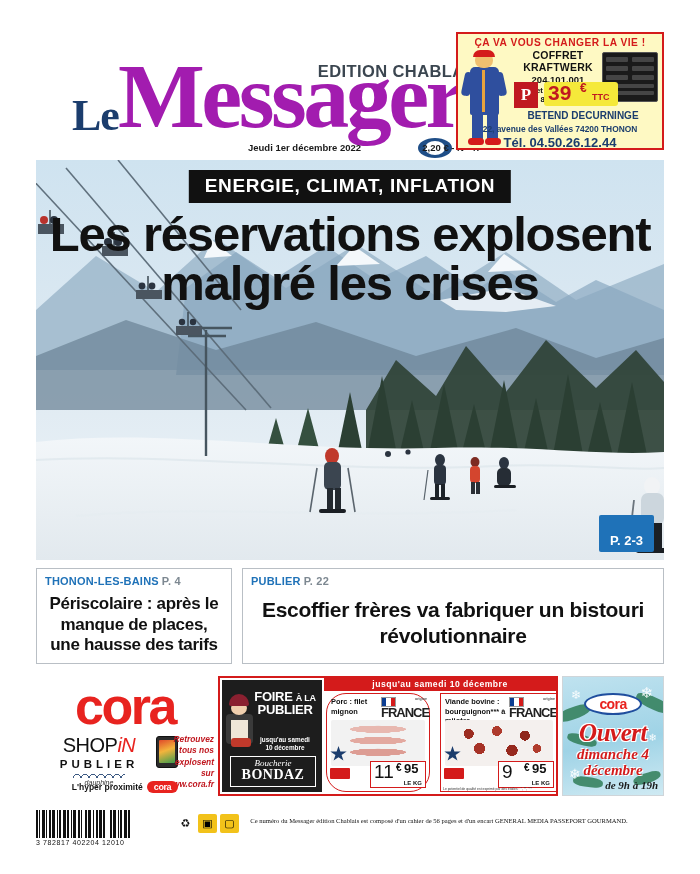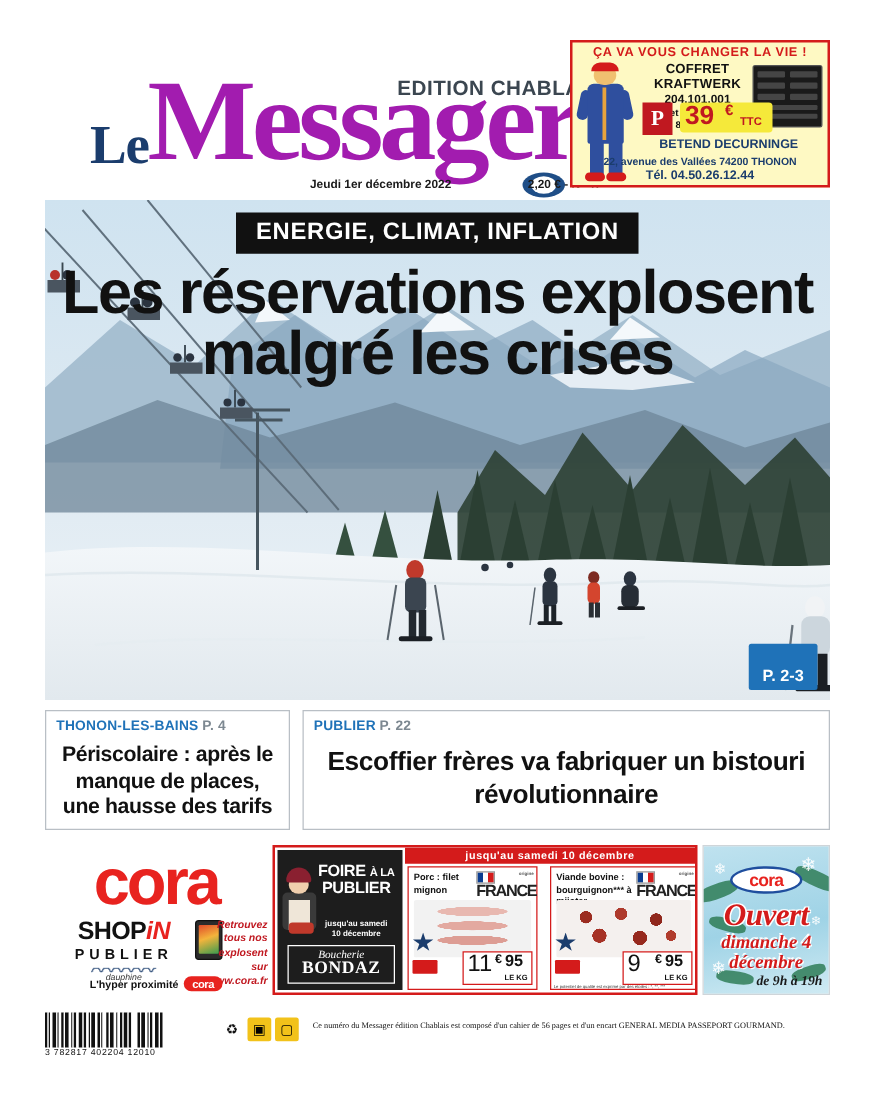--- a/index.html
+++ b/index.html
@@ -173,21 +173,21 @@
   }
   .topad-price .ttc {
     position: absolute; left: 48px; top: 10px;
     font-size: 9px; font-weight: bold; color: #c01820;
   }
   .topad-shop  { position:absolute; left:52px; right:6px; top:76px; text-align:center;
                  font-size:10px; font-weight:bold; color:#1b3d6d; white-space:nowrap; }
   .topad-addr  { position:absolute; left:6px; right:6px; top:90px; text-align:center;
                  font-size:8.4px; font-weight:bold; color:#1b3d6d; white-space:nowrap; }
   .topad-tel   { position:absolute; left:6px; right:6px; top:101px; text-align:center;
-                 font-size:10px; font-weight:bold; color:#1b3d6d; white-space:nowrap; }
+                 font-size:13px; font-weight:bold; color:#1b3d6d; white-space:nowrap; }
 
   
   .hero {
     position: absolute;
     left: 36px; top: 160px;
     width: 628px; height: 400px;
     overflow: hidden;
     background: #cfe0ec;
   }
   .hero-svg { position: absolute; left: 0; top: 0; width: 628px; height: 400px; }
@@ -274,21 +274,21 @@
     position: absolute; left: 6px; top: 4px; width: 166px;
     text-align: center;
     font-size: 52px; font-weight: bold; color: #e8231f;
     font-family: "Liberation Sans", sans-serif;
     letter-spacing: -2.5px; line-height: 1;
   }
   .cora-shopin {
     position: absolute; left: 4px; top: 58px; width: 118px;
     text-align: center;
   }
-  .cora-shopin .si { font-size: 20px; font-weight: bold; color: #111; letter-spacing: -0.5px; }
+  .cora-shopin .si { font-size: 20px; font-weight: normal; color: #111; letter-spacing: -0.5px; }
   .cora-shopin .si i { color: #e8231f; font-style: italic; }
   .cora-pub { font-size: 11.5px; font-weight: bold; color: #111; letter-spacing: 4px; margin-top: 1px; }
   .cora-wave {
     margin: 2px auto 0 auto; width: 52px; height: 6px;
     background:
       radial-gradient(circle at 4px 6px, transparent 3px, #1b3d6d 3px, #1b3d6d 4px, transparent 4px) repeat-x;
     background-size: 8px 6px;
     opacity: 0.85;
   }
   .cora-dauphine { font-size: 7px; color: #333; font-style: italic; margin-top: 1px; }
@@ -369,21 +369,21 @@
   .bf-face { position:absolute; left:6px; top:7px; width:16px; height:14px; background:#f0cfae; border-radius:50%;}
   .bf-body { position:absolute; left:1px; top:20px; width:27px; height:30px; background:#3a3a3a; border-radius:4px;}
   .bf-apron{ position:absolute; left:6px; top:26px; width:17px; height:24px; background:#efe6d8;}
   .bf-meat { position:absolute; left:6px; top:44px; width:20px; height:9px; background:#c0392b; border-radius:3px;}
 
   
   .prod {
     position: absolute; top: 15px; height: 99px;
     background: #ffffff; border: 1px solid #d41b1b;
   }
-  .prod-pork { left: 106px; width: 104px; }
+  .prod-pork { left: 106px; width: 104px; border-radius: 20px; }
   .prod-beef { left: 220px; width: 118px; }
   .prod-name {
     position: absolute; left: 4px; top: 3px; width: 62px;
     font-size: 7.4px; font-weight: bold; color: #111; line-height: 1.3;
   }
   .prod-flag {
     position: absolute; right: 2px; top: 3px; width: 46px; height: 22px;
   }
   .flag-fr {
     position: absolute; left: 0; top: 0; width: 15px; height: 10px;

